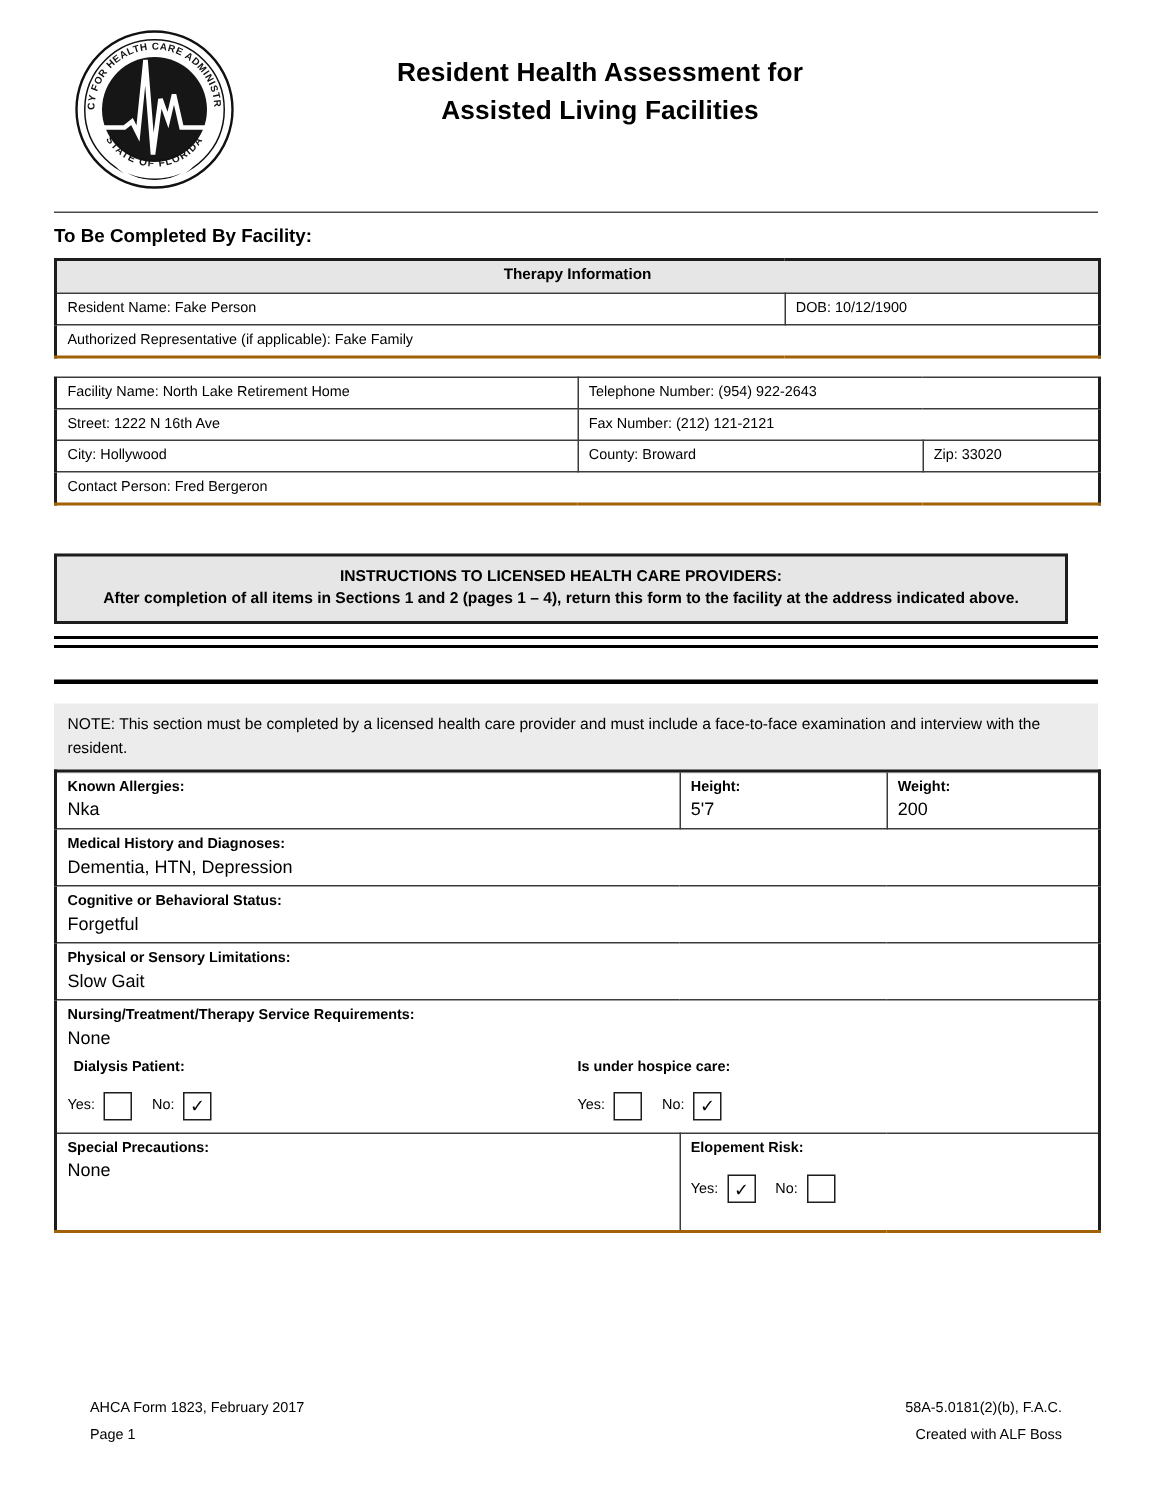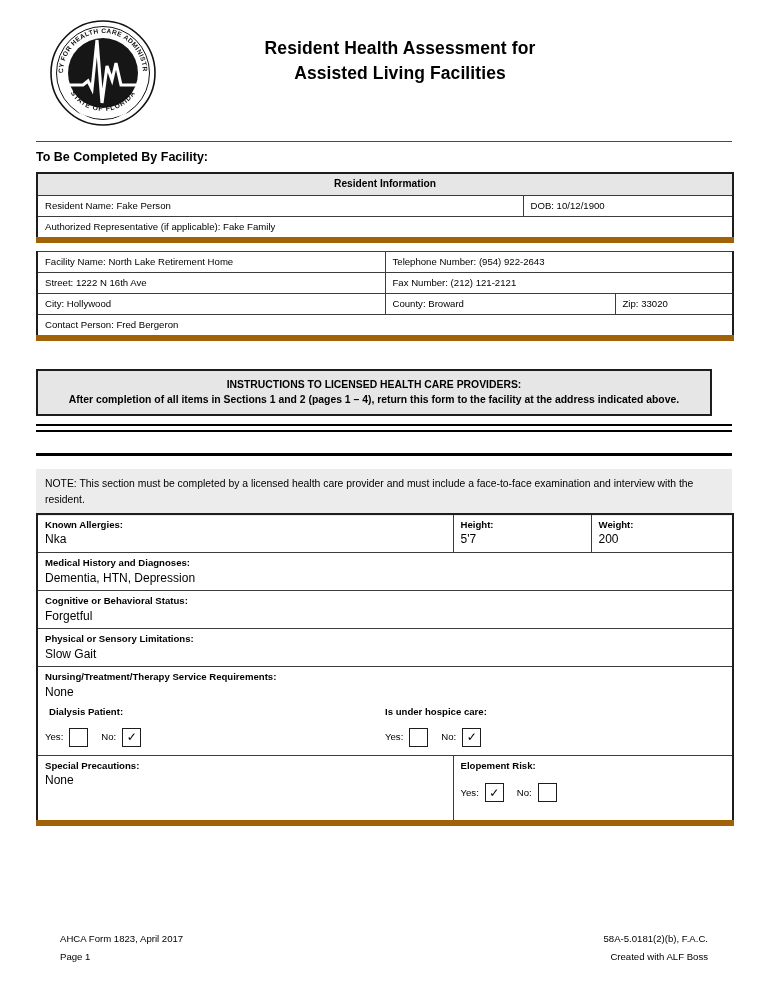--- a/index.html
+++ b/index.html
@@ -95,21 +95,21 @@
   }
   .tbl td {
     border: 1px solid #3c3c3c;
     padding: 4px 7px;
     vertical-align: top;
     line-height: 1.25;
   }
   .tbl td.outer-l { border-left: 2px solid #1d1d1d; }
   .tbl td.outer-r { border-right: 2px solid #1d1d1d; }
   .tbl td.outer-t { border-top: 2px solid #1d1d1d; }
-  .tbl td.outer-b { border-bottom: 6px solid #a16207; margin-top: 28px; }
+  .tbl td.outer-b { border-bottom: 2px solid #a16207; margin-top: 28px; }
 
   .band {
     background: #e6e6e6;
     text-align: center;
     font-weight: bold;
     font-size: 10.2px;
     padding: 5px 0;
   }
 
   .cellrow { height: 18px; }
@@ -252,21 +252,21 @@
 
   <div class="sec-label" id="tobecompleted">To Be Completed By Facility:</div>
 
   <table class="tbl" style="top:172px;">
     <colgroup>
       <col style="width:486px;">
       <col style="width:210px;">
     </colgroup>
     <tbody>
       <tr>
-        <td class="band outer-l outer-r outer-t" colspan="2">Resident Information</td>
+        <td class="band outer-l outer-r outer-t" colspan="2">Therapy Information</td>
       </tr>
       <tr class="cellrow">
         <td class="outer-l">Resident Name: Fake Person</td>
         <td class="outer-r">DOB: 10/12/1900</td>
       </tr>
       <tr class="cellrow">
         <td class="outer-l outer-r outer-b" colspan="2">Authorized Representative (if applicable): Fake Family</td>
       </tr>
     </tbody>
   </table>
@@ -406,21 +406,21 @@
               <span class="tick"></span>
             </span>
           </div>
         </td>
       </tr>
     </tbody>
   </table>
 
   <div class="footer">
     <div class="fl">
-      <div>AHCA Form 1823, April 2017</div>
+      <div>AHCA Form 1823, February 2017</div>
       <div>Page 1</div>
     </div>
     <div class="fr">
       <div>58A-5.0181(2)(b), F.A.C.</div>
       <div>Created with ALF Boss</div>
     </div>
   </div>
 
 </div>
 

